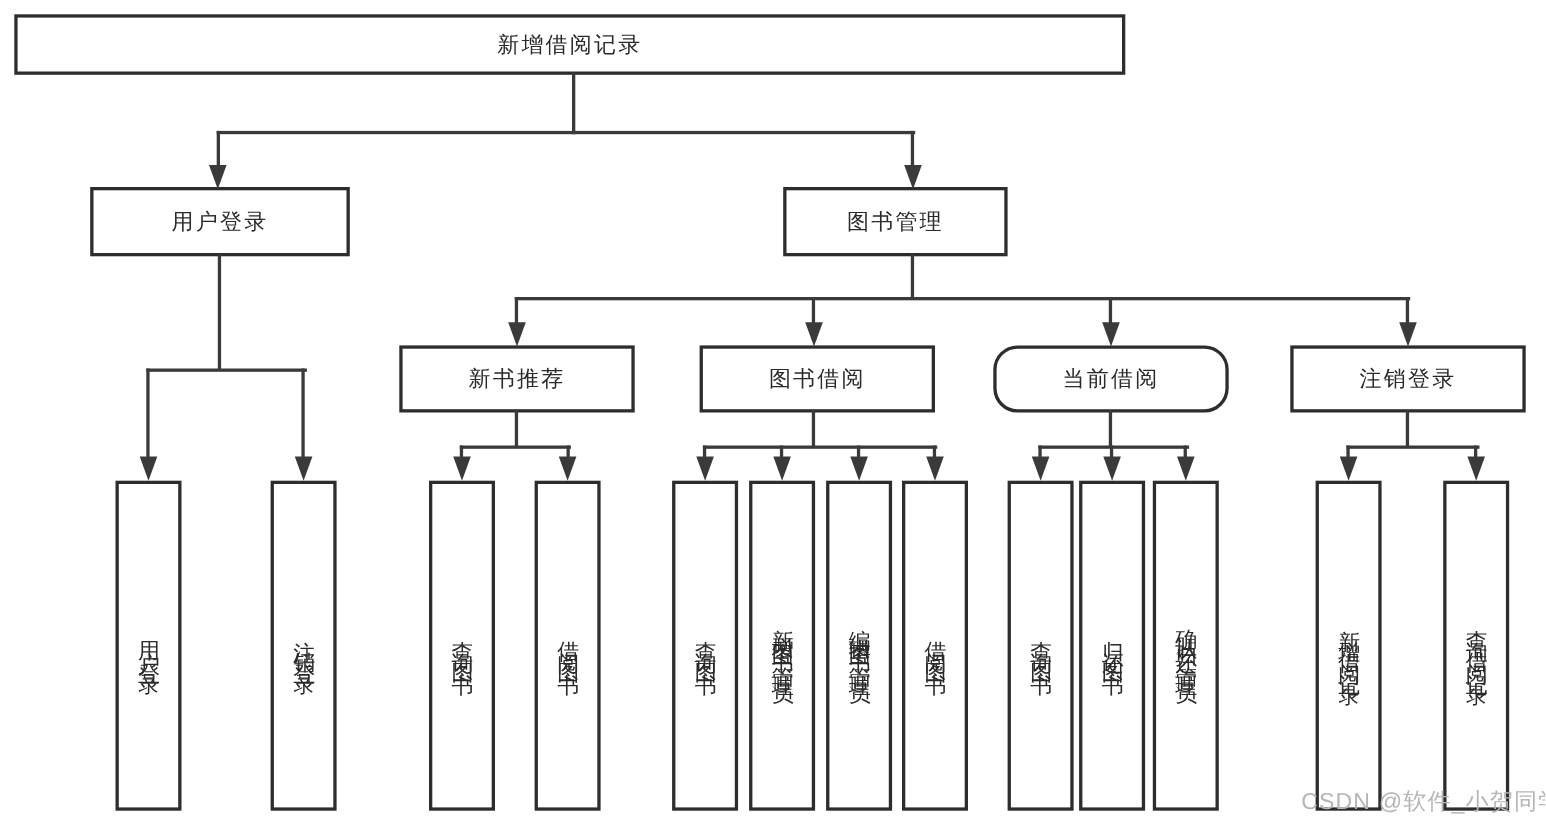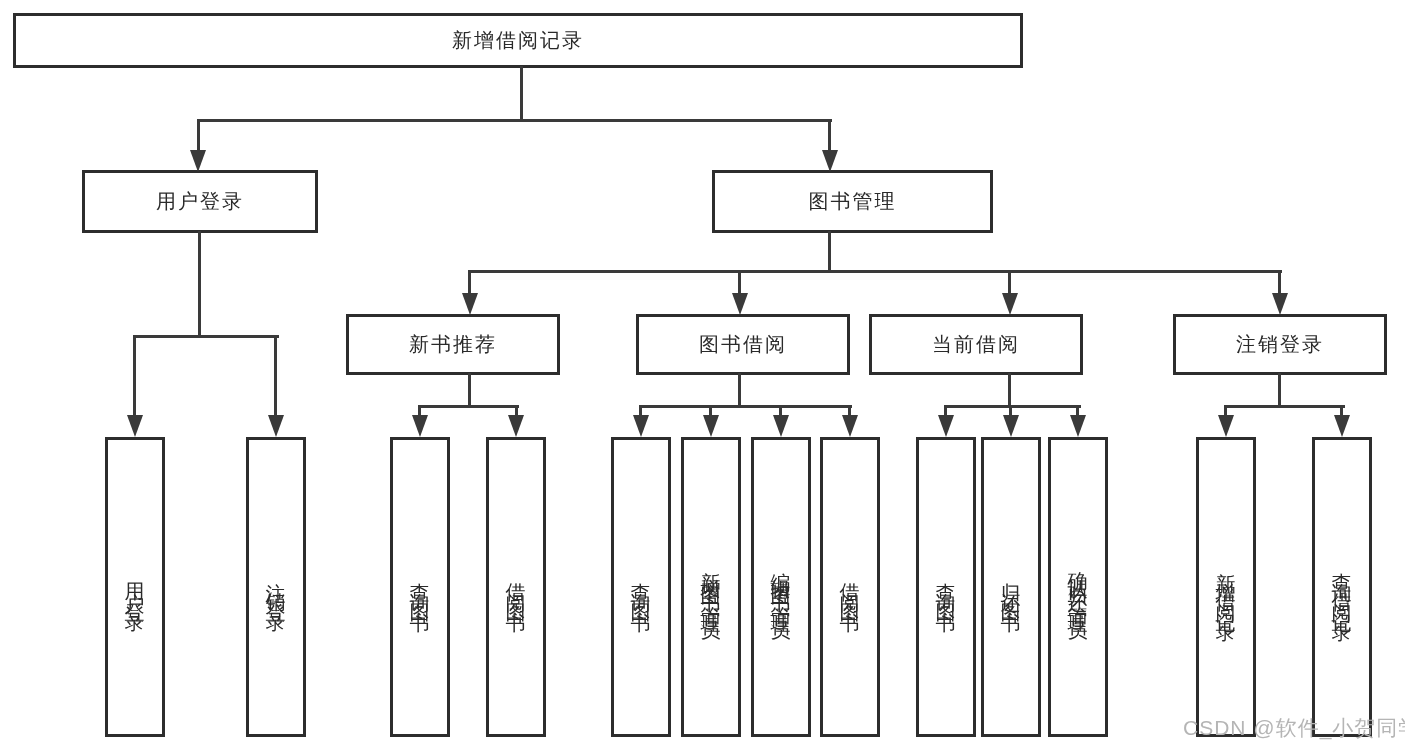--- a/index.html
+++ b/index.html
@@ -40,24 +40,24 @@
   .arr{
     position:absolute;width:0;height:0;
     border-left:8px solid transparent;
     border-right:8px solid transparent;
     border-top:22px solid #3a3a3a;
   }
   
   #b-root{left:13px;top:13px;width:1010px;height:55px;}
   
   #b-l2-0{left:82px;top:170px;width:236px;height:63px;}
-  #b-l2-1{left:712px;top:170px;width:281px;height:63px;}
+  #b-l2-1{left:712px;top:170px;width:204px;height:63px;}
   
   .l3{top:314px;height:61px;width:214px;}
-  #b-l3-0{left:346px;} #b-l3-1{left:636px;} #b-l3-2{left:869px;} #b-l3-3{left:1173px;}
+  #b-l3-0{left:363px;} #b-l3-1{left:636px;} #b-l3-2{left:903px;border-radius:22px;} #b-l3-3{left:1173px;}
   
   .leaf{top:437px;height:300px;width:60px;}
   #lf-login-0{left:105px;}  #lf-login-1{left:246px;}
   #lf-rec-0{left:390px;}    #lf-rec-1{left:486px;}
   #lf-bor-0{left:611px;}    #lf-bor-1{left:681px;} #lf-bor-2{left:751px;} #lf-bor-3{left:820px;}
   #lf-cur-0{left:916px;}    #lf-cur-1{left:981px;} #lf-cur-2{left:1048px;}
   #lf-rcd-0{left:1196px;}   #lf-rcd-1{left:1312px;}
   #watermark{
     position:absolute;left:1183px;top:714px;
     font-size:21px;letter-spacing:1px;

